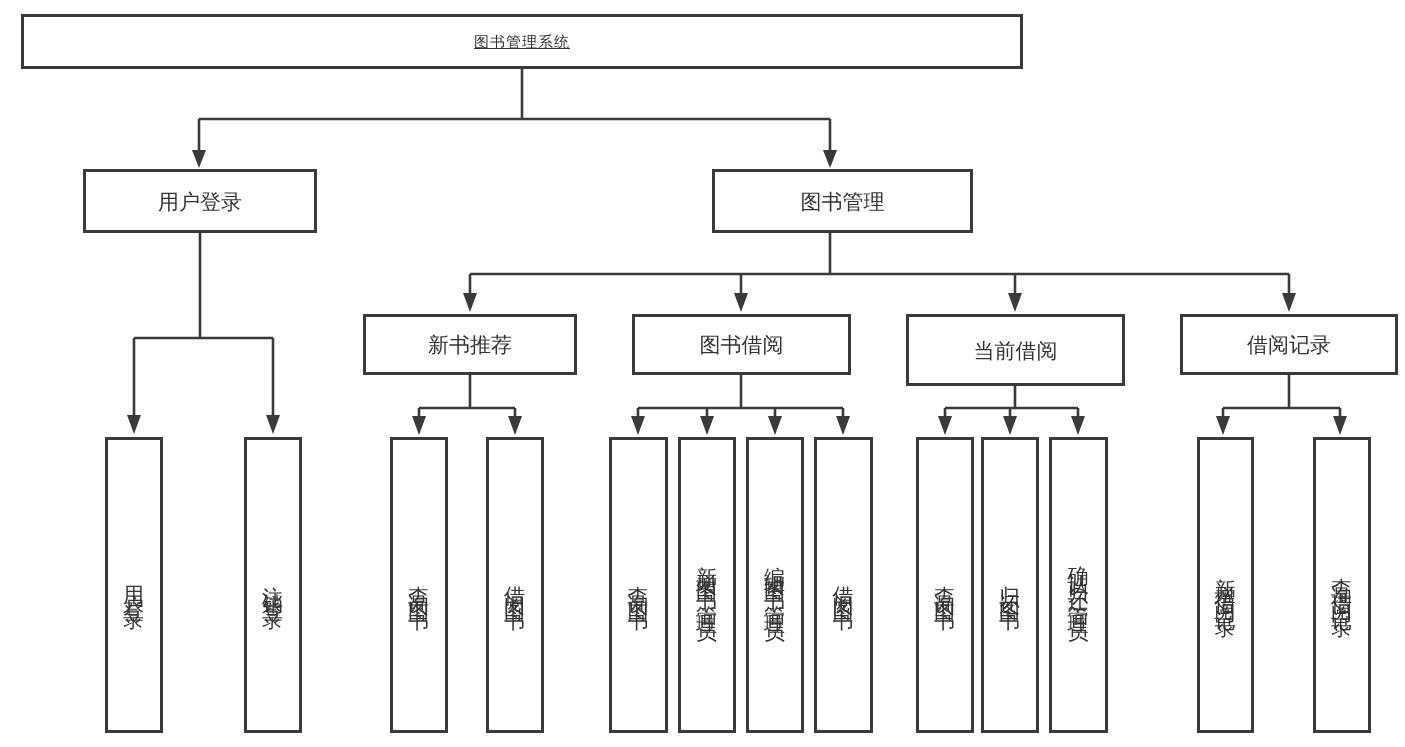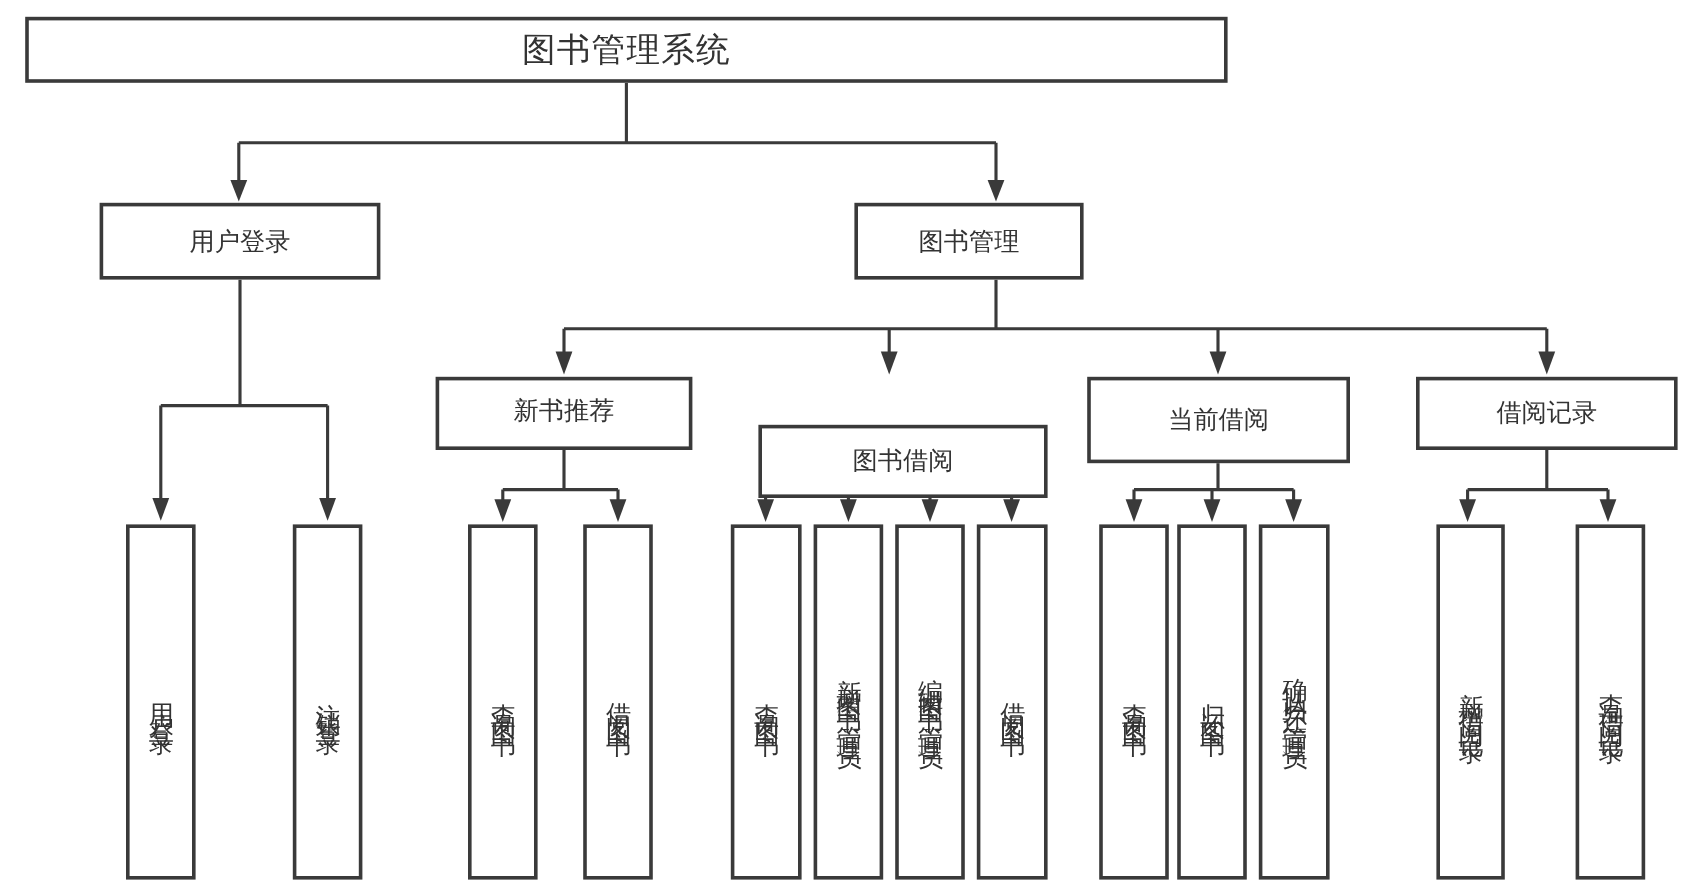--- a/index.html
+++ b/index.html
@@ -24,21 +24,21 @@
     box-sizing:border-box;
     border:3px solid var(--line);
     background:#fff;
     display:flex;align-items:center;justify-content:center;
     color:var(--text);
     font-size:21px;
     line-height:1;
     text-align:center;
     white-space:nowrap;
   }
-  .box.root{font-size:28px;letter-spacing:1px;}
+  .box.root{font-size:15px;letter-spacing:1px;text-decoration:underline;}
   .vbox{
     writing-mode:vertical-rl;
     letter-spacing:8px;
     font-size:21px;
     white-space:normal;
   }
   #watermark{
     position:absolute;
     right:5px;top:719px;
     font-size:19px;
@@ -92,24 +92,24 @@
     <g>
       <path d="M1289,375 V408 M1223,408 H1340 M1223,408 V418 M1340,408 V418"></path>
       <polygon points="1216,416 1230,416 1223,435"></polygon>
       <polygon points="1333,416 1347,416 1340,435"></polygon>
     </g>
   </svg>
 
   <div class="box root" style="left:21px;top:14px;width:1002px;height:55px;">图书管理系统</div>
 
   <div class="box" style="left:83px;top:169px;width:234px;height:64px;">用户登录</div>
-  <div class="box" style="left:712px;top:169px;width:191px;height:64px;">图书管理</div>
+  <div class="box" style="left:712px;top:169px;width:261px;height:64px;">图书管理</div>
 
-  <div class="box" style="left:363px;top:314px;width:214px;height:61px;font-family:Liberation Mono, monospace;">新书推荐</div>
-  <div class="box" style="left:632px;top:314px;width:241px;height:61px;margin-top:40px;">图书借阅</div>
+  <div class="box" style="left:363px;top:314px;width:214px;height:61px;">新书推荐</div>
+  <div class="box" style="left:632px;top:314px;width:219px;height:61px;">图书借阅</div>
   <div class="box" style="left:906px;top:314px;width:219px;height:72px;">当前借阅</div>
   <div class="box" style="left:1180px;top:314px;width:218px;height:61px;">借阅记录</div>
 
   <div class="box vbox" style="left:105px;top:437px;width:58px;height:296px;">用户登录</div>
   <div class="box vbox" style="left:244px;top:437px;width:58px;height:296px;">注销登录</div>
 
   <div class="box vbox" style="left:390px;top:437px;width:58px;height:296px;">查询图书</div>
   <div class="box vbox" style="left:486px;top:437px;width:58px;height:296px;">借阅图书</div>
 
   <div class="box vbox" style="left:609px;top:437px;width:59px;height:296px;">查询图书</div>

